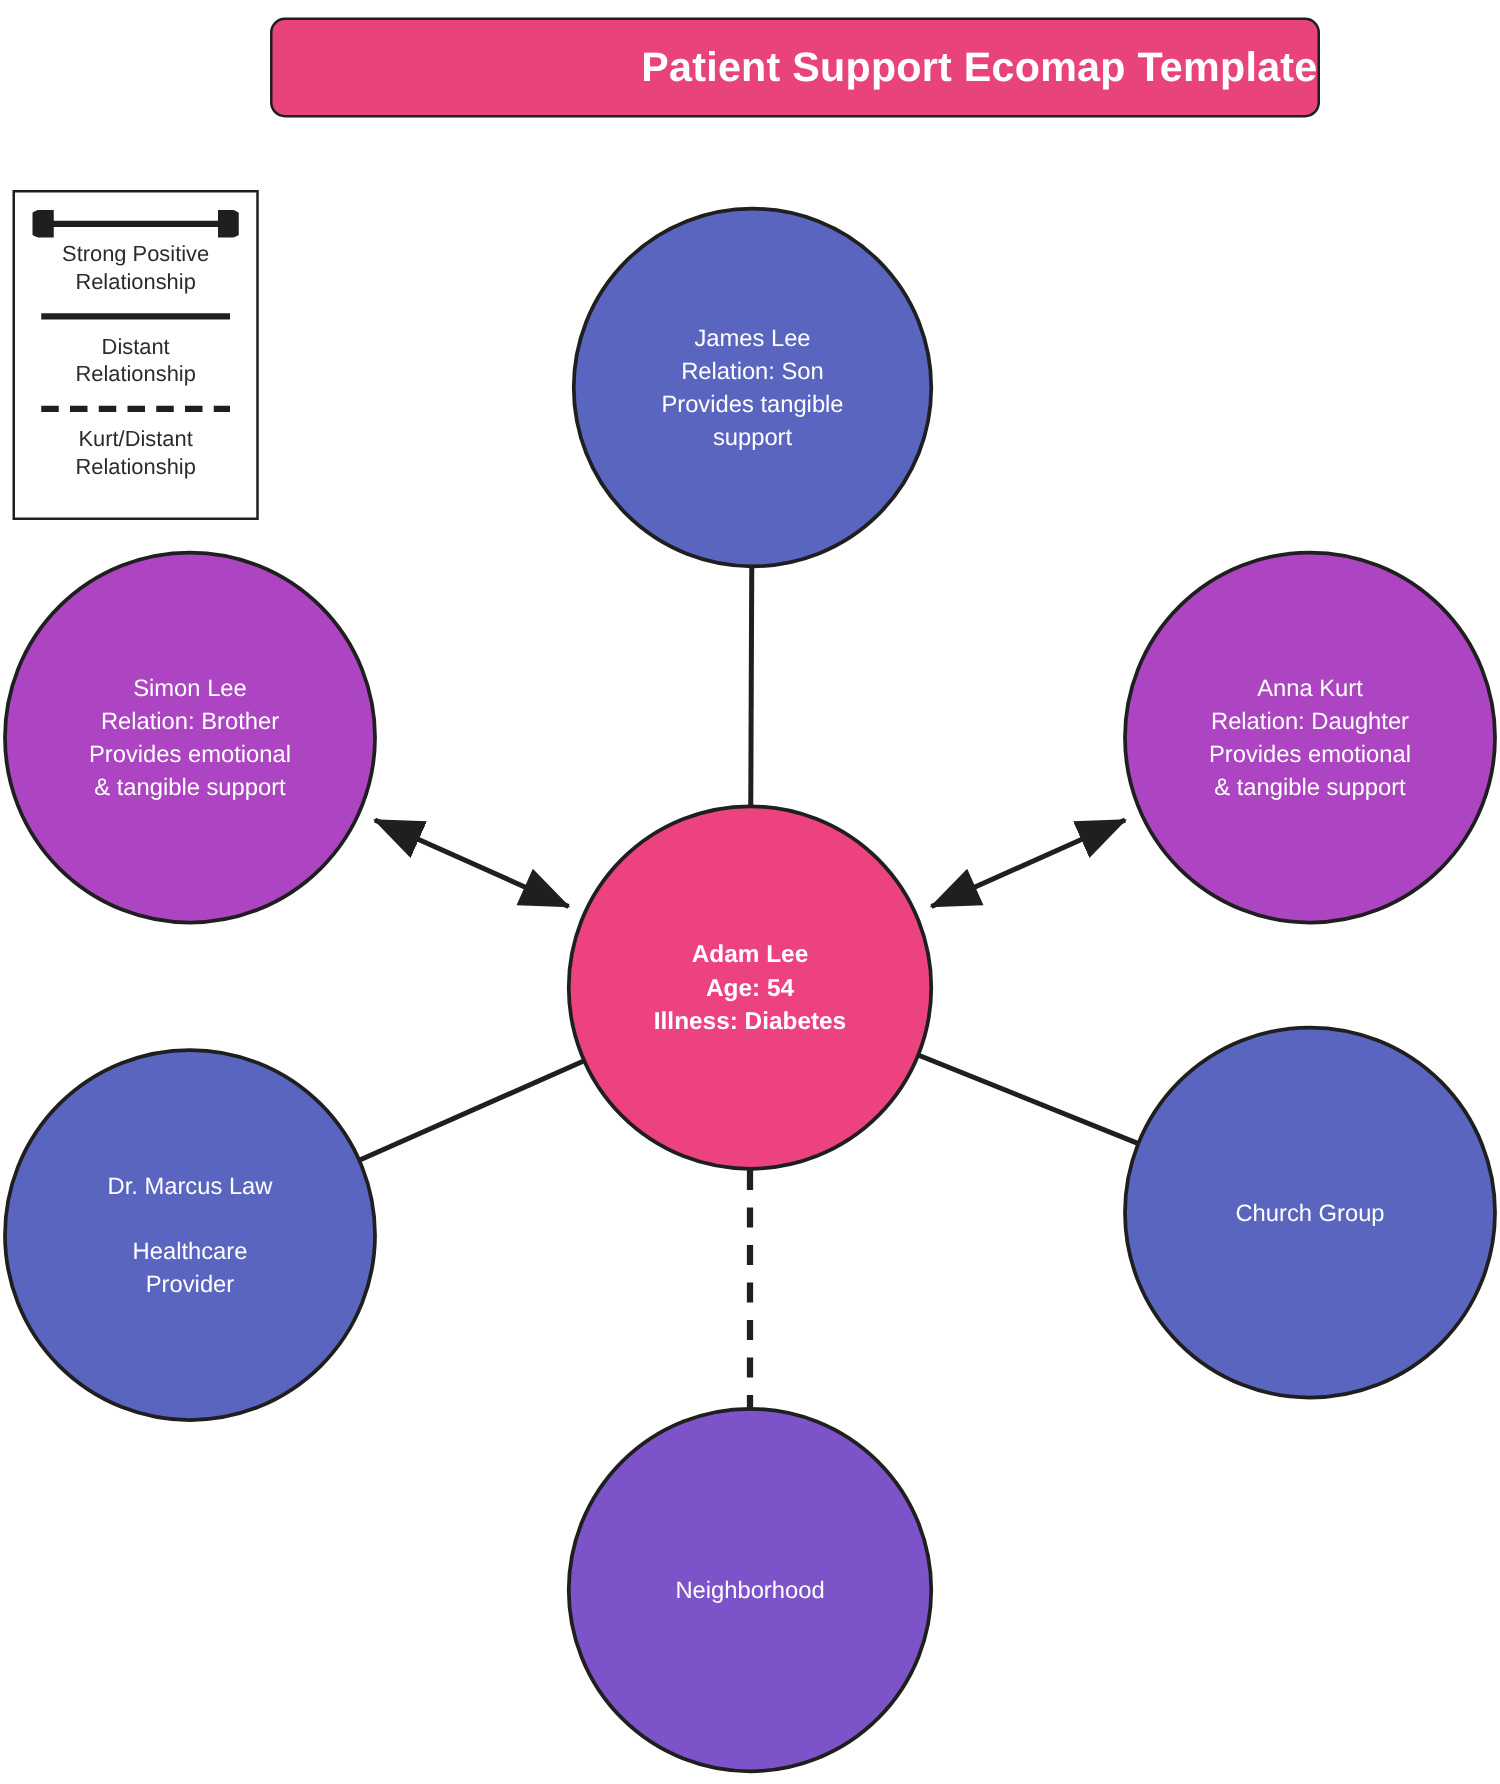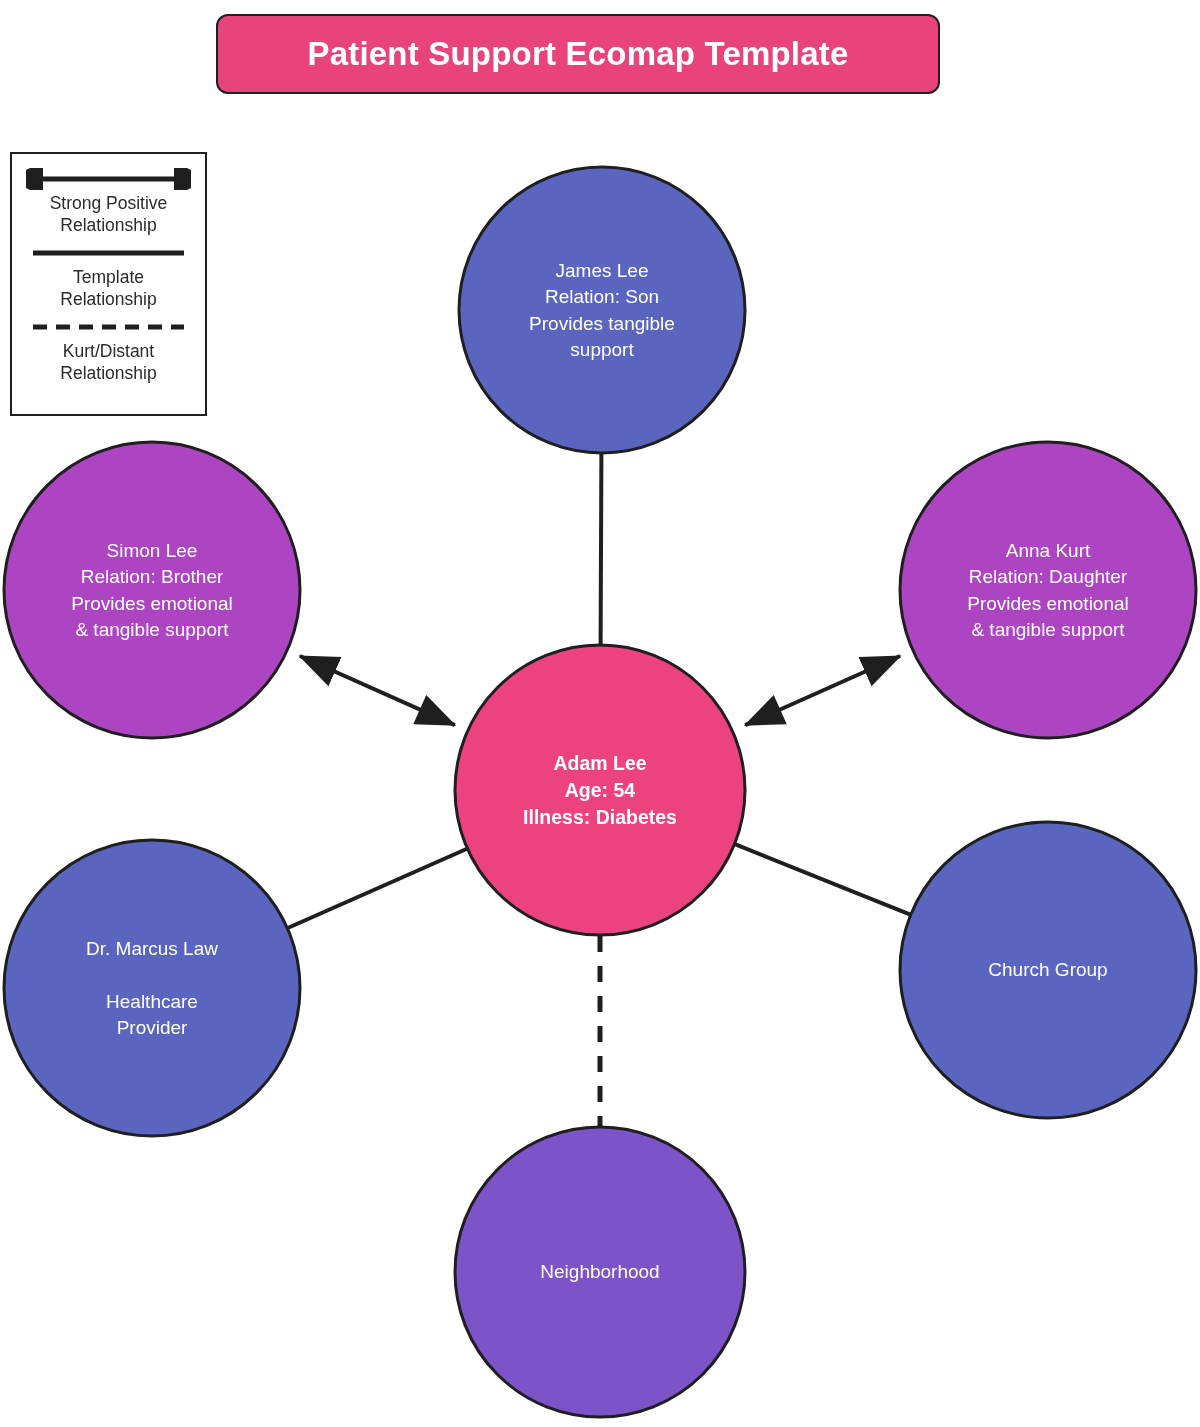--- a/index.html
+++ b/index.html
@@ -18,28 +18,28 @@
     position: absolute;
     top: 0;
     left: 0;
     width: 1200px;
     height: 1427px;
   }
   .title-banner {
     position: absolute;
     left: 216px;
     top: 14px;
-    width: 724px;
+    width: 840px;
     height: 80px;
     background: #e8437a;
     border: 2px solid #1f1f1f;
     border-radius: 12px;
     display: flex;
     align-items: center;
-    justify-content: center;
+    justify-content: flex-end;
     box-sizing: border-box;
   }
   .title-text {
     color: #ffffff;
     font-size: 33px;
     font-weight: bold;
     letter-spacing: 0.2px;
     white-space: nowrap;
   }
   .legend {
@@ -103,21 +103,21 @@
     <div>Strong Positive</div>
     <div>Relationship</div>
   </div>
 
   <div class="legend-symbol">
     <svg width="165" height="14" viewBox="0 0 165 14">
       <line x1="7" y1="7" x2="158" y2="7" stroke="#1f1f1f" stroke-width="5"></line>
     </svg>
   </div>
   <div class="legend-label">
-    <div>Template</div>
+    <div>Distant</div>
     <div>Relationship</div>
   </div>
 
   <div class="legend-symbol">
     <svg width="165" height="14" viewBox="0 0 165 14">
       <line x1="7" y1="7" x2="158" y2="7" stroke="#1f1f1f" stroke-width="5" stroke-dasharray="14 9"></line>
     </svg>
   </div>
   <div class="legend-label">
     <div>Kurt/Distant</div>

